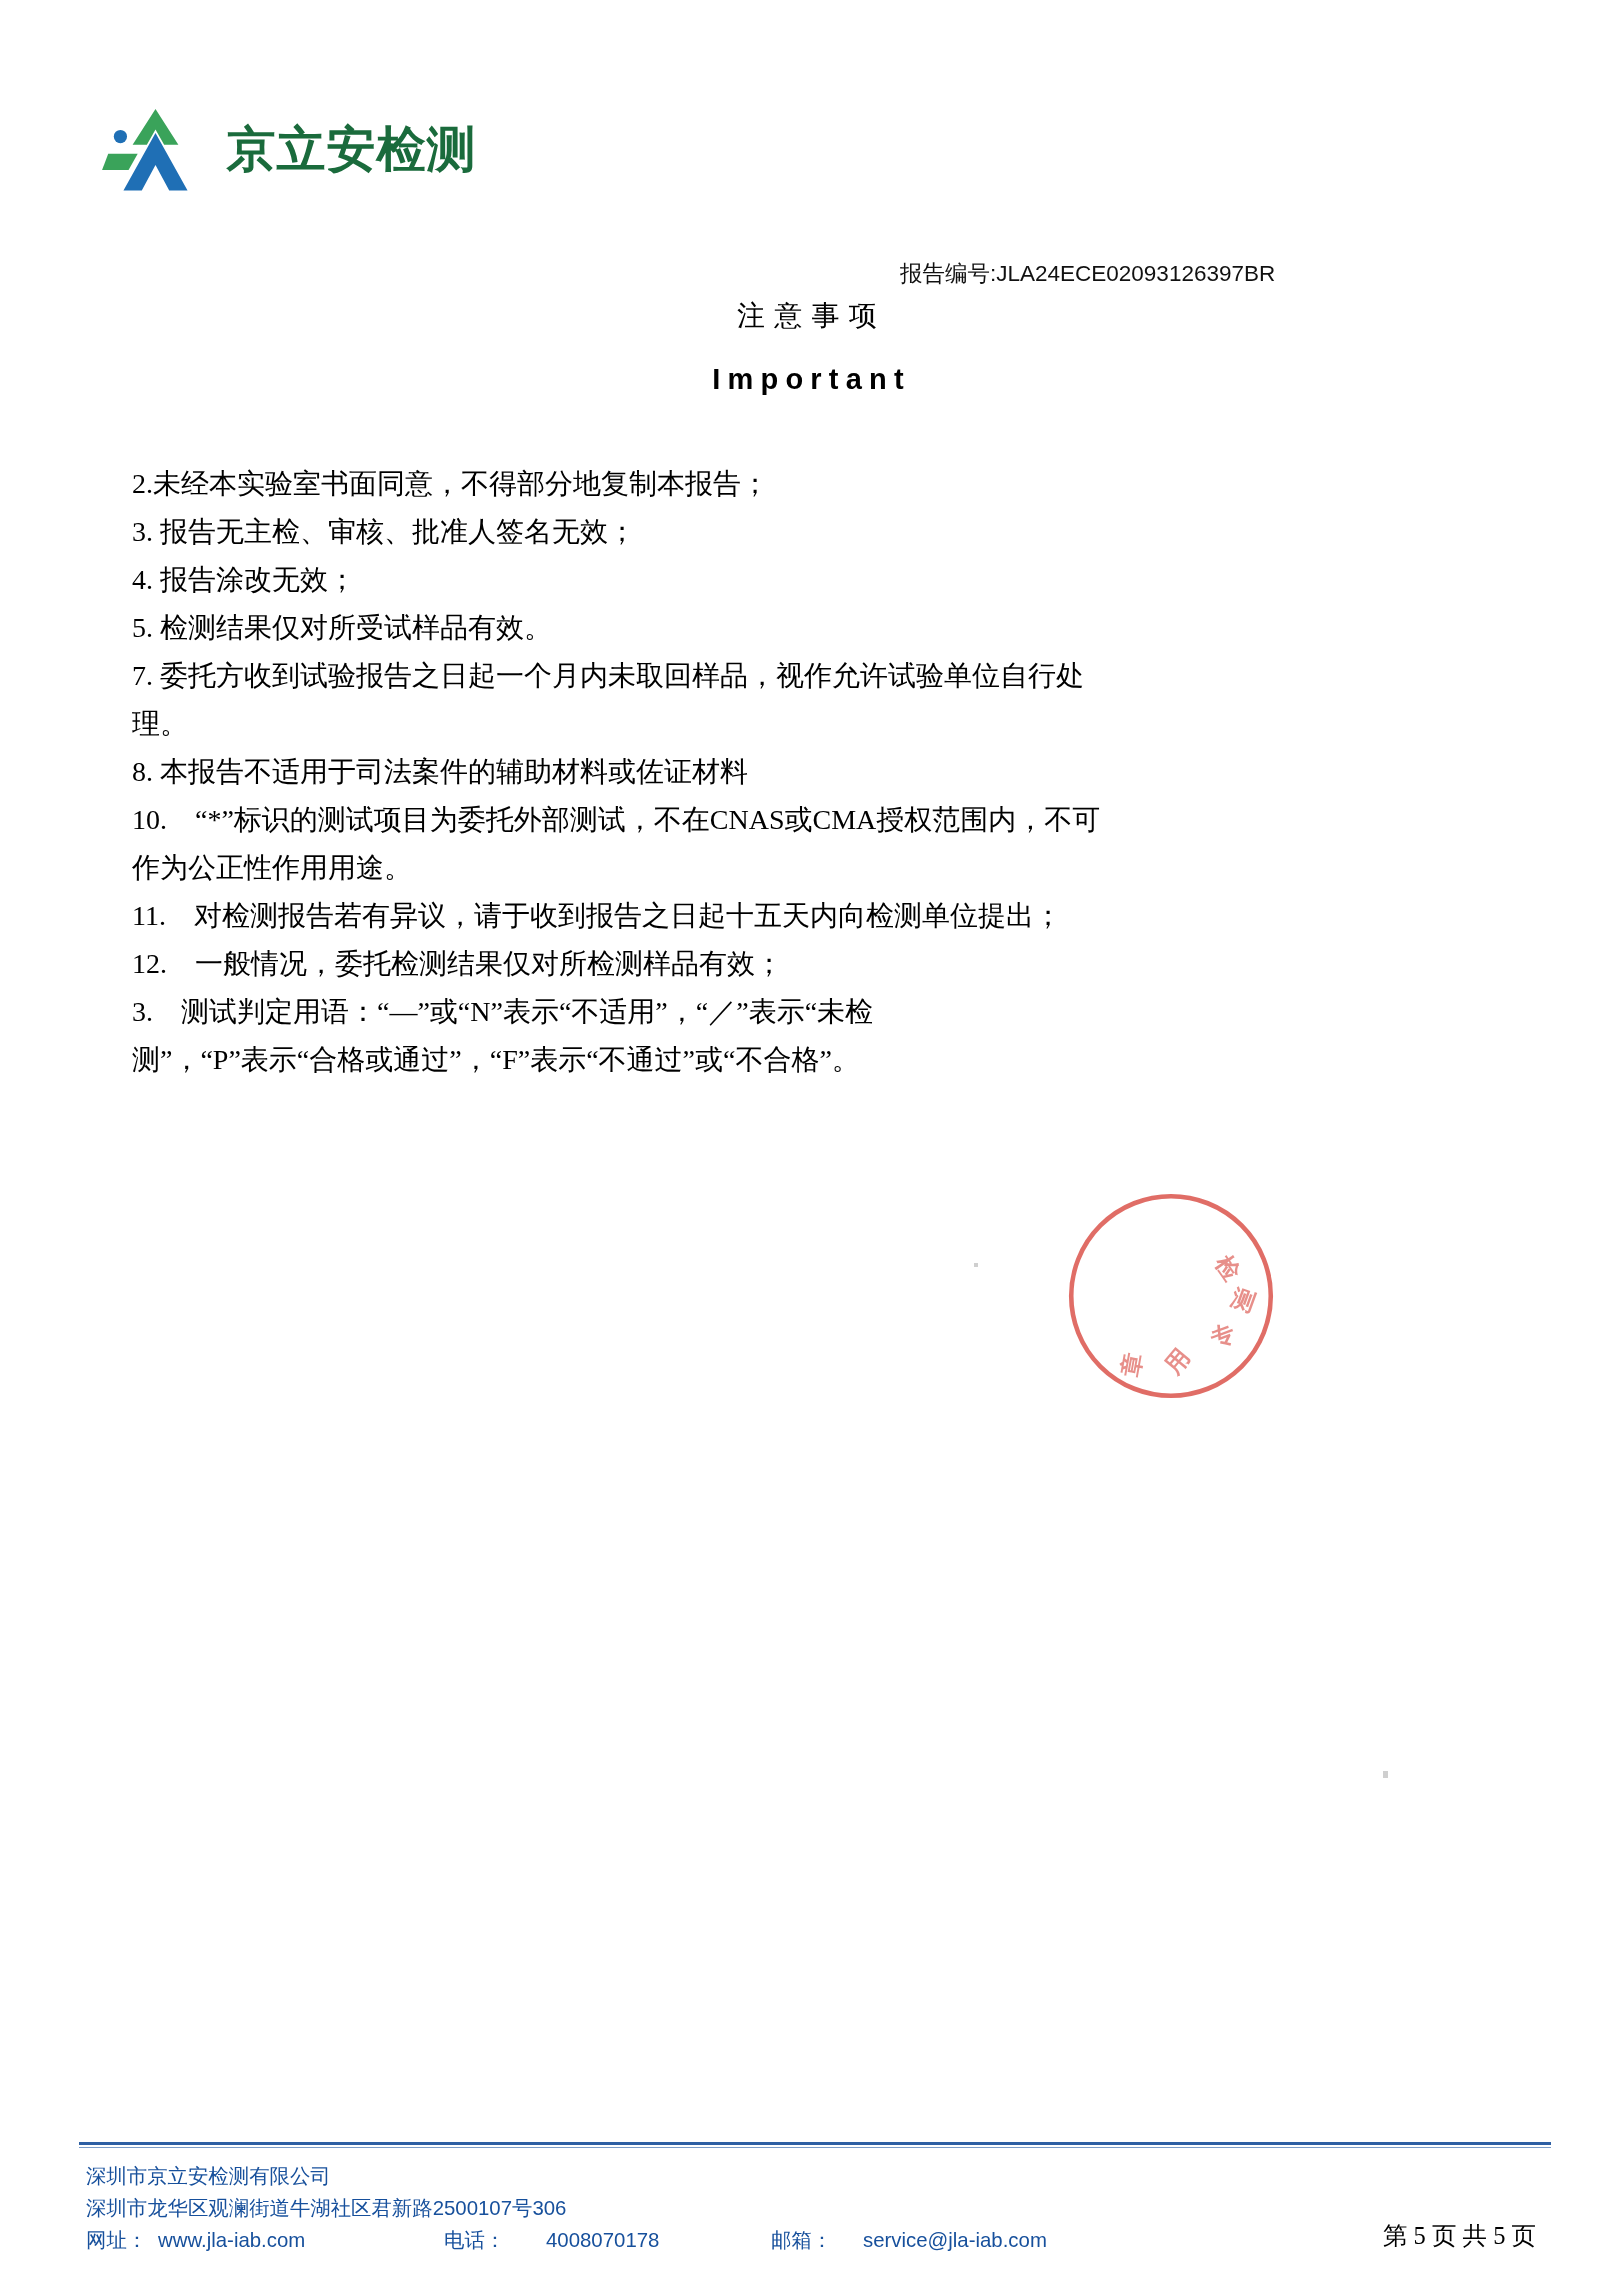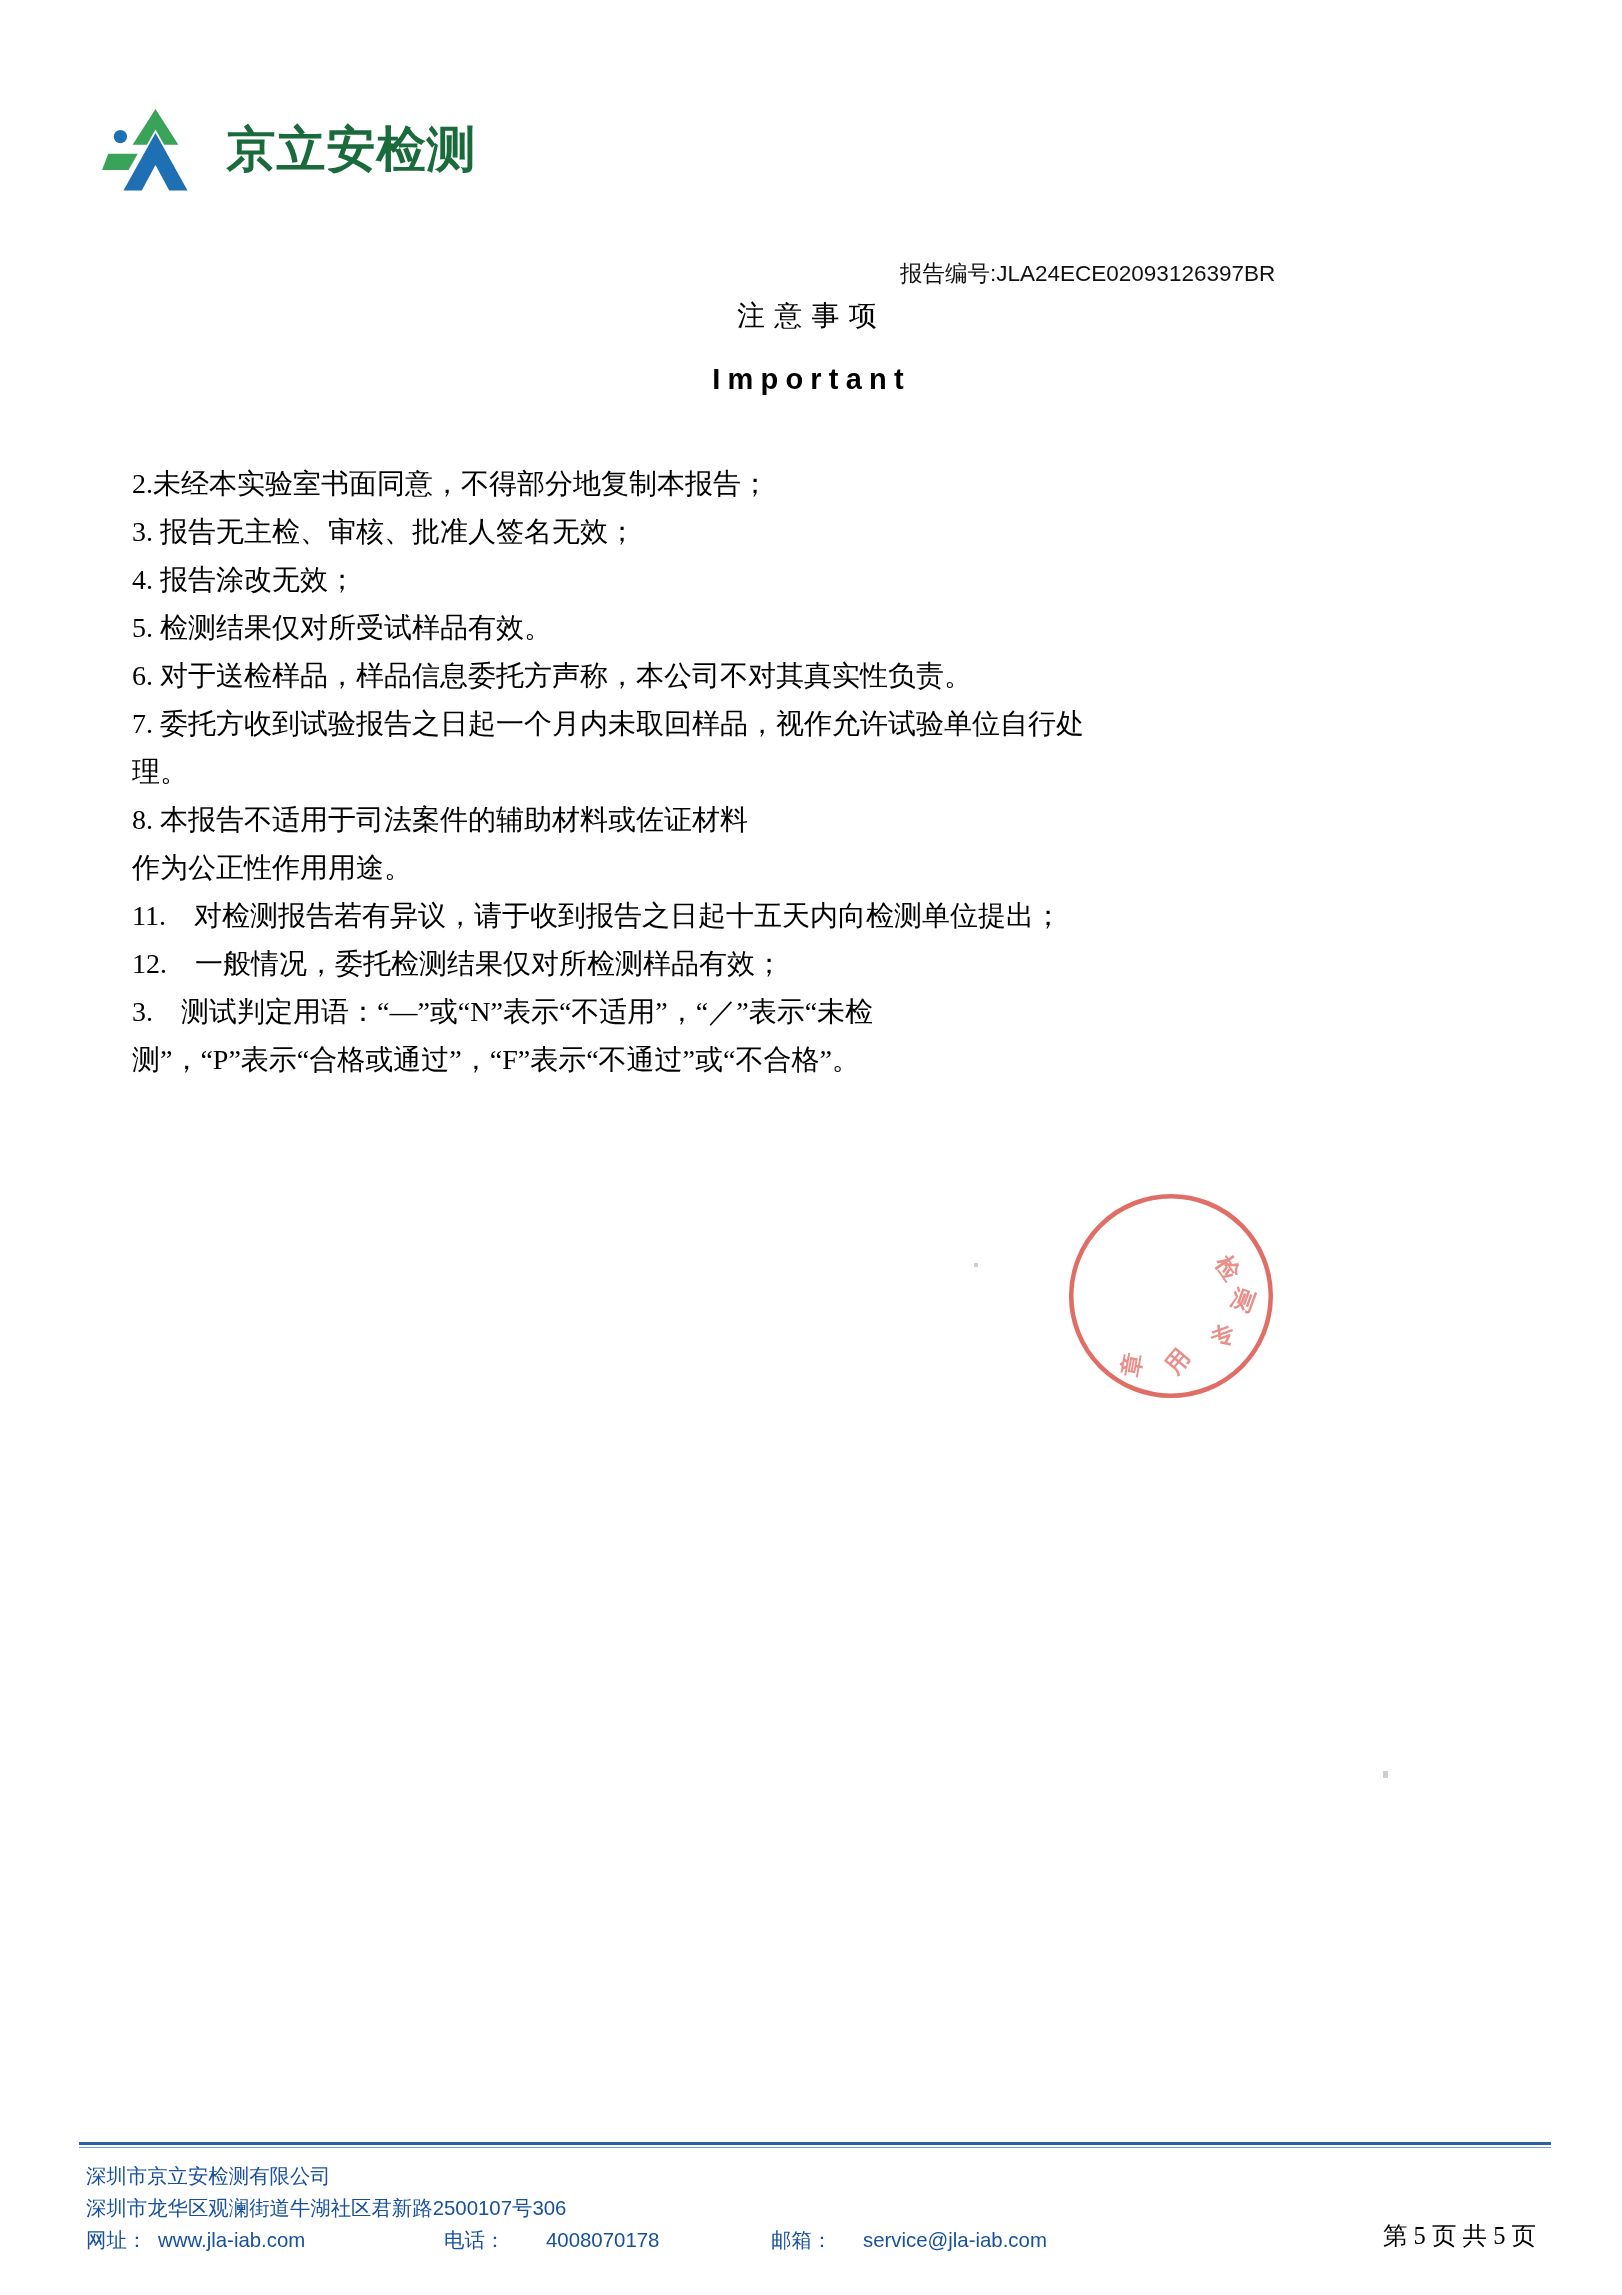--- a/index.html
+++ b/index.html
@@ -172,24 +172,24 @@
   <div class="report-no">报告编号:JLA24ECE02093126397BR</div>
 
   <div class="title-cn">注意事项</div>
   <div class="title-en">Important</div>
 
   <div class="notes">
     <div class="note-line">2.未经本实验室书面同意，不得部分地复制本报告；</div>
     <div class="note-line">3. 报告无主检、审核、批准人签名无效；</div>
     <div class="note-line">4. 报告涂改无效；</div>
     <div class="note-line">5. 检测结果仅对所受试样品有效。</div>
-    <div class="note-line">6. 对于送检样品，样品信息委托方声称，本公司不对其真实性负责。</div>
     <div class="note-line">7. 委托方收到试验报告之日起一个月内未取回样品，视作允许试验单位自行处</div>
     <div class="note-line">理。</div>
     <div class="note-line">8. 本报告不适用于司法案件的辅助材料或佐证材料</div>
+    <div class="note-line">10.    “*”标识的测试项目为委托外部测试，不在CNAS或CMA授权范围内，不可</div>
     <div class="note-line">作为公正性作用用途。</div>
     <div class="note-line">11.    对检测报告若有异议，请于收到报告之日起十五天内向检测单位提出；</div>
     <div class="note-line">12.    一般情况，委托检测结果仅对所检测样品有效；</div>
     <div class="note-line">3.    测试判定用语：“—”或“N”表示“不适用”，“／”表示“未检</div>
     <div class="note-line">测”，“P”表示“合格或通过”，“F”表示“不通过”或“不合格”。</div>
   </div>
 
   <div class="stamp">
     <svg width="220" height="220" viewBox="0 0 430 430" xmlns="http://www.w3.org/2000/svg">
       <g opacity="0.72" fill="none" stroke="#d4342b" stroke-width="9">

